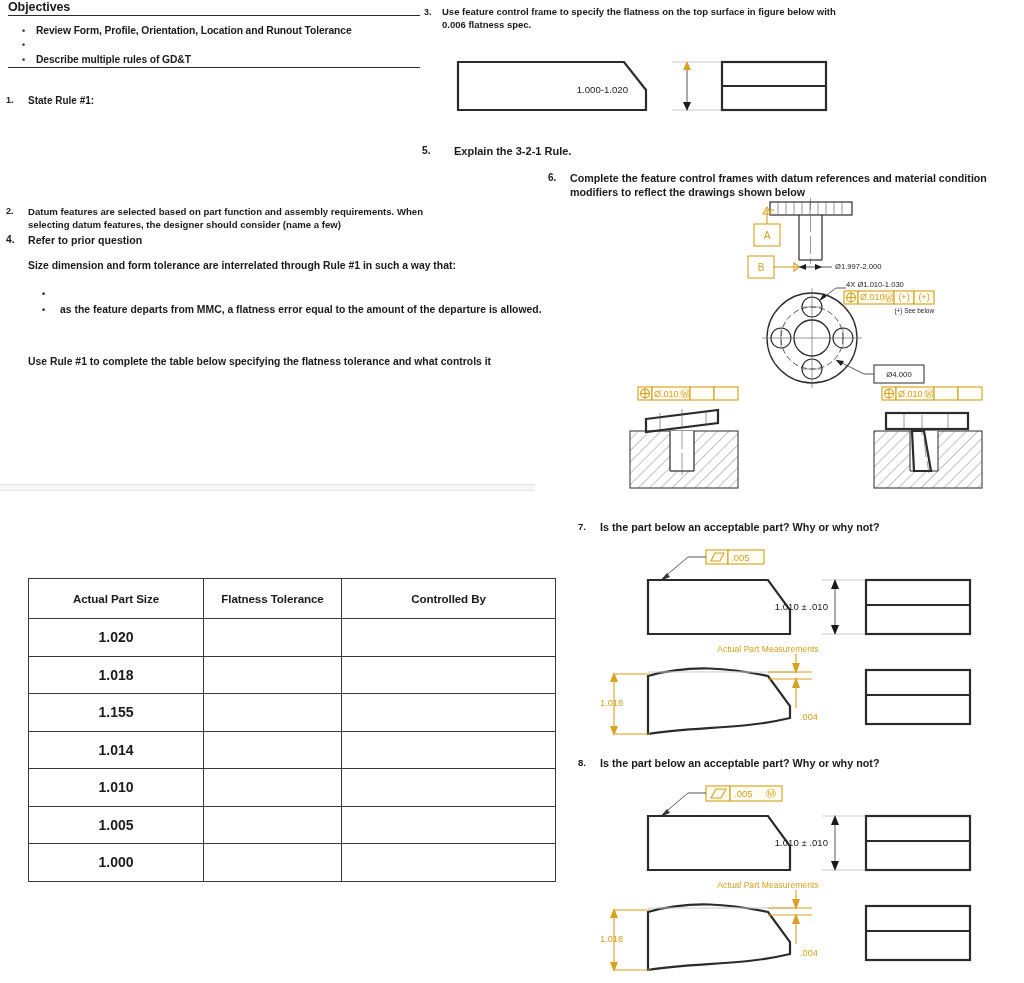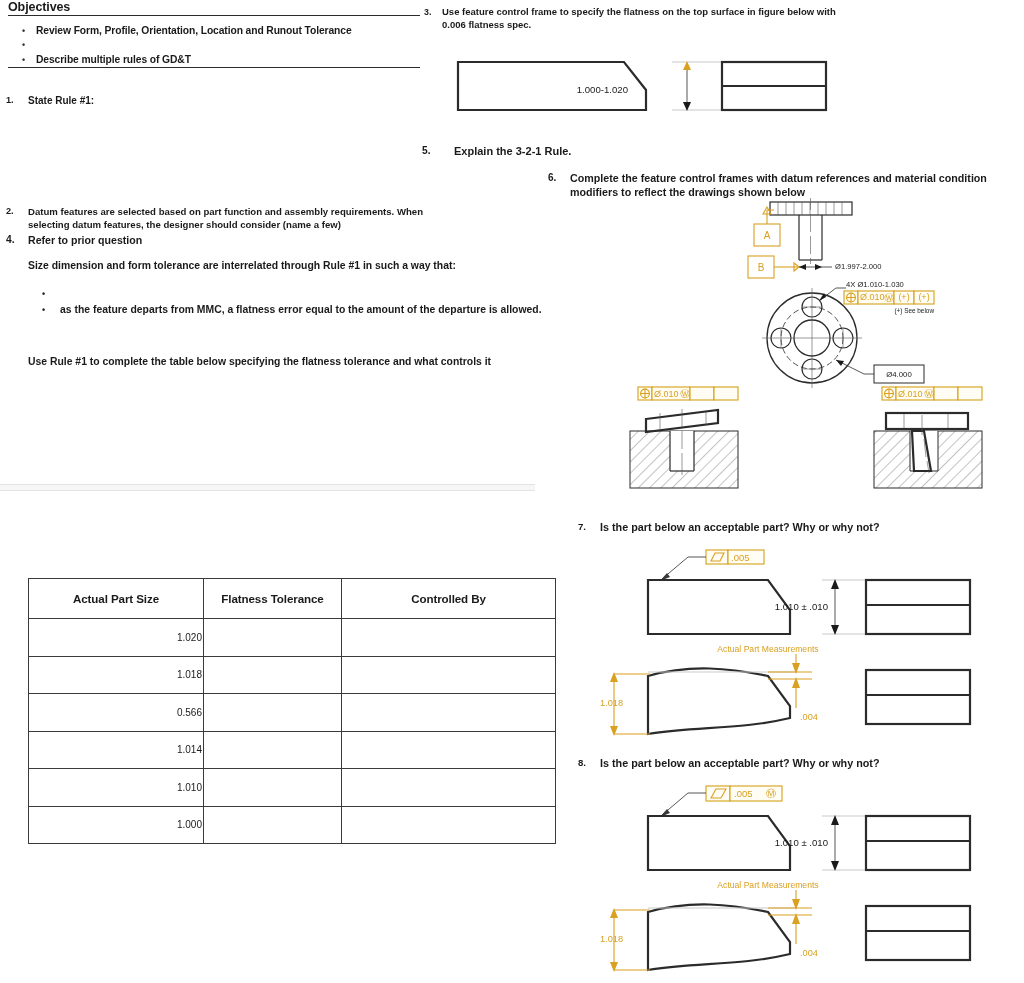--- a/index.html
+++ b/index.html
@@ -82,21 +82,21 @@
     left:28px; top:578px; width:527px;
     border-collapse:collapse; table-layout:fixed;
   }
   #flatness-table th, #flatness-table td {
     border:1.6px solid #3a3a3a;
     text-align:center; vertical-align:middle;
   }
   #flatness-table th {
     height:40px; font-size:11.6px; font-weight:bold; letter-spacing:-0.1px;
   }
-  #flatness-table td { height:37.5px; font-size:10px; font-weight:400;text-align:right; }
+  #flatness-table td { height:37.5px; font-size:14px; font-weight:700; }
   .col-size { width:175px; }
   .col-tol  { width:138px; }
   .col-ctrl { width:214px; }
 
   
   #q3-block { left:424px; top:6px; width:430px; }
   #q3-block .qnum { width:18px; font-size:8.8px; line-height:12.8px; }
   #q3-block .qtext { font-size:9.5px; line-height:12.8px; }
 
   #q5-block { left:422px; top:144px; width:300px; }
@@ -200,31 +200,36 @@
       <td>1.020</td>
       <td></td>
       <td></td>
     </tr>
     <tr>
       <td>1.018</td>
       <td></td>
       <td></td>
     </tr>
     <tr>
-      <td>0.566</td>
+      <td>1.155</td>
       <td></td>
       <td></td>
     </tr>
     <tr>
       <td>1.014</td>
       <td></td>
       <td></td>
     </tr>
     <tr>
       <td>1.010</td>
+      <td></td>
+      <td></td>
+    </tr>
+    <tr>
+      <td>1.005</td>
       <td></td>
       <td></td>
     </tr>
     <tr>
       <td>1.000</td>
       <td></td>
       <td></td>
     </tr>
   </tbody>
 </table>

